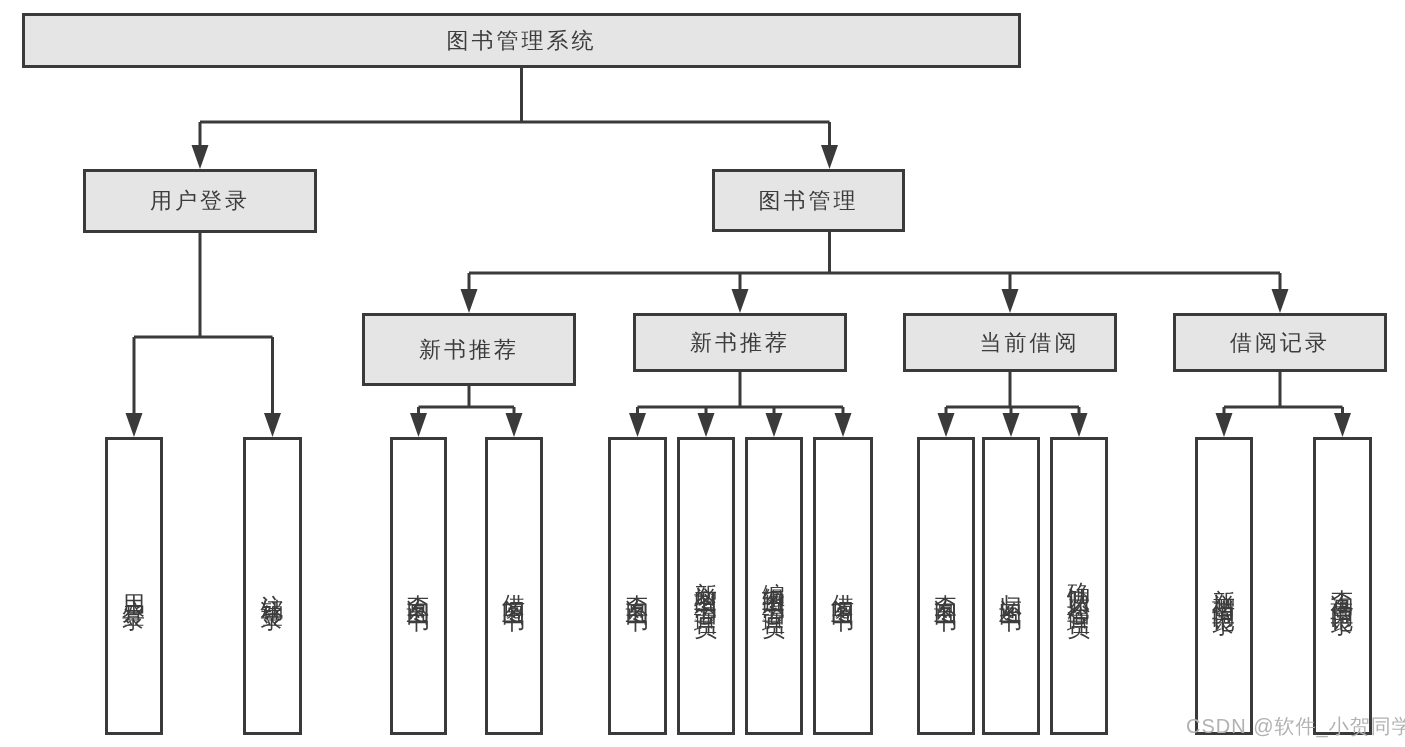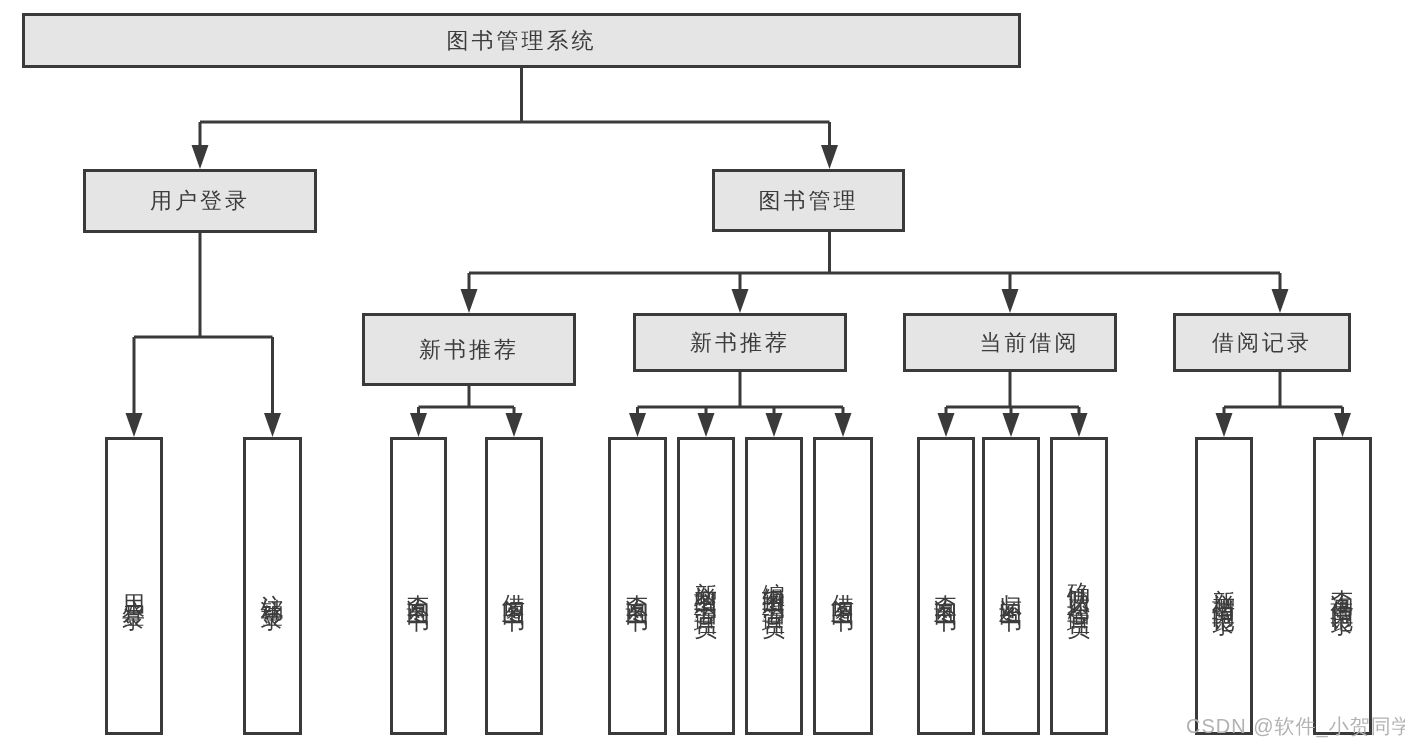--- a/index.html
+++ b/index.html
@@ -94,21 +94,21 @@
   </svg>
 
   <div class="hnode" style="left:22px; top:13px; width:999px; height:55px;">图书管理系统</div>
 
   <div class="hnode" style="left:83px; top:169px; width:234px; height:64px;">用户登录</div>
   <div class="hnode" style="left:712px; top:169px; width:193px; height:63px;">图书管理</div>
 
   <div class="hnode" style="left:362px; top:313px; width:214px; height:73px;">新书推荐</div>
   <div class="hnode" style="left:633px; top:313px; width:214px; height:59px;">新书推荐</div>
   <div class="hnode" style="left:903px; top:313px; width:214px; height:59px;padding-left:39px;">当前借阅</div>
-  <div class="hnode" style="left:1173px; top:313px; width:178px; height:59px;text-align:right;">借阅记录</div>
+  <div class="hnode" style="left:1173px; top:313px; width:214px; height:59px;text-align:right;">借阅记录</div>
 
   <div class="leaf" style="left:105px; width:58px;">
     <span class="vtext">用户登录</span>
   </div>
   <div class="leaf" style="left:243px; width:59px;">
     <span class="vtext">注销登录</span>
   </div>
 
   <div class="leaf" style="left:390px; width:57px;">
     <span class="vtext">查询图书</span>

